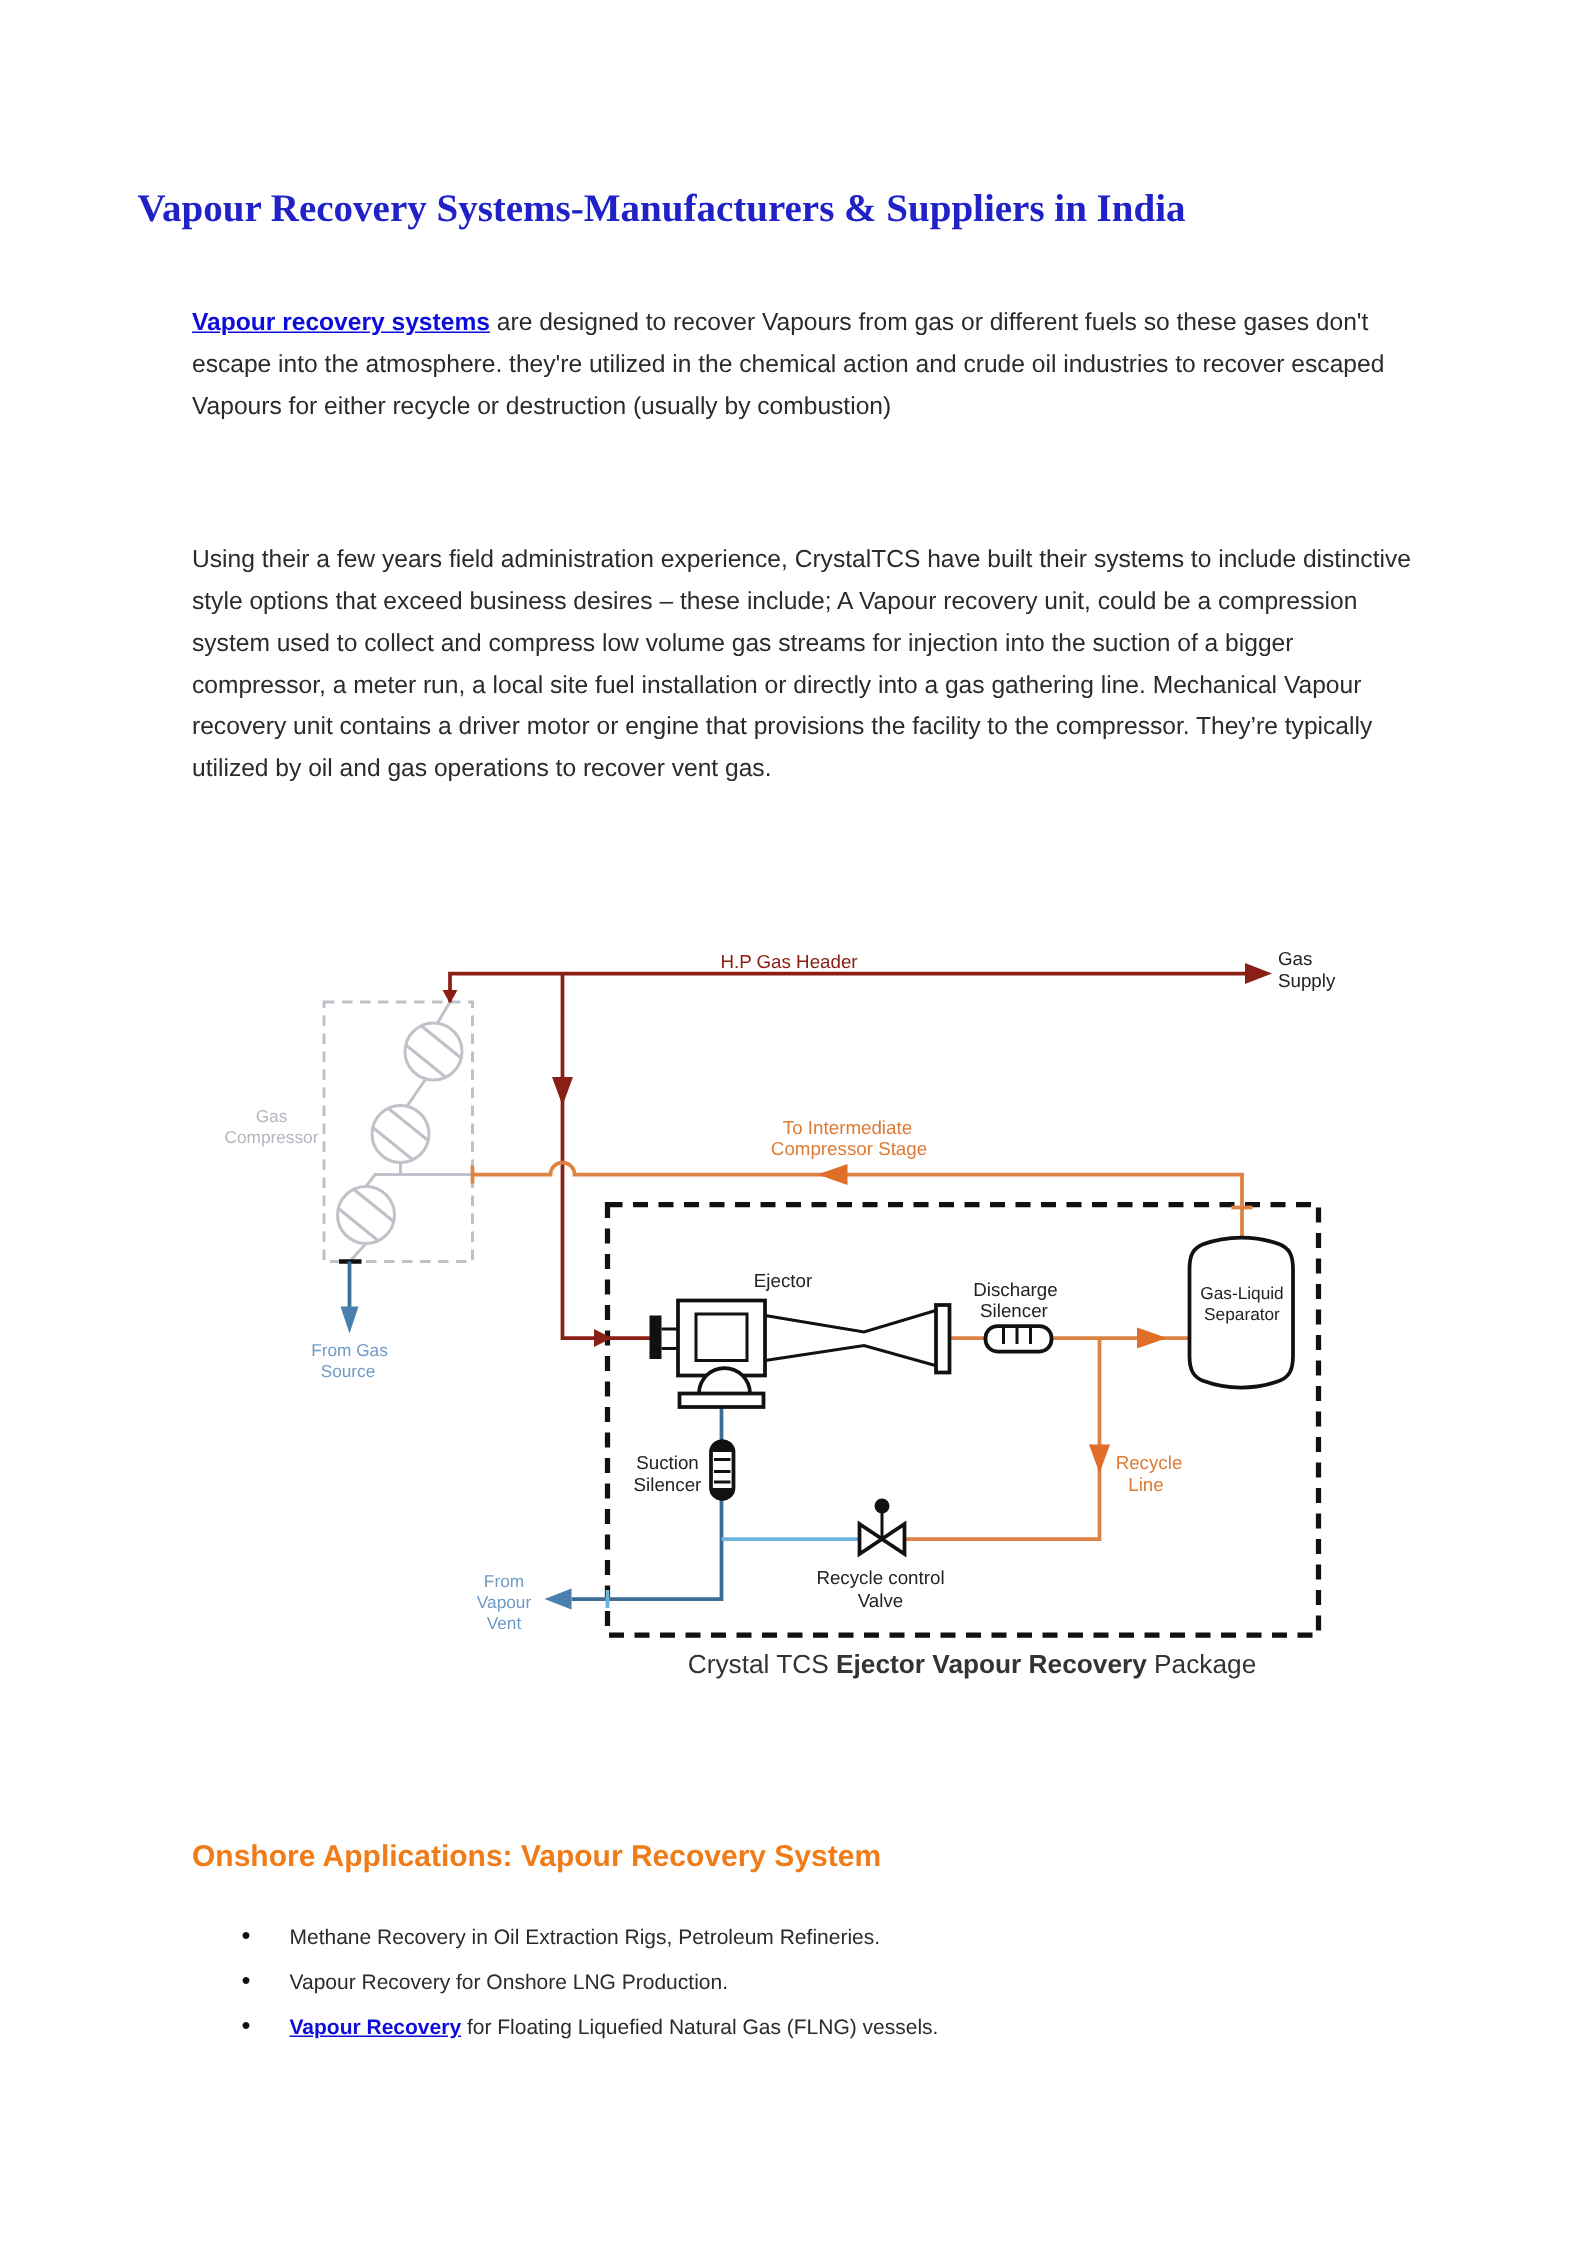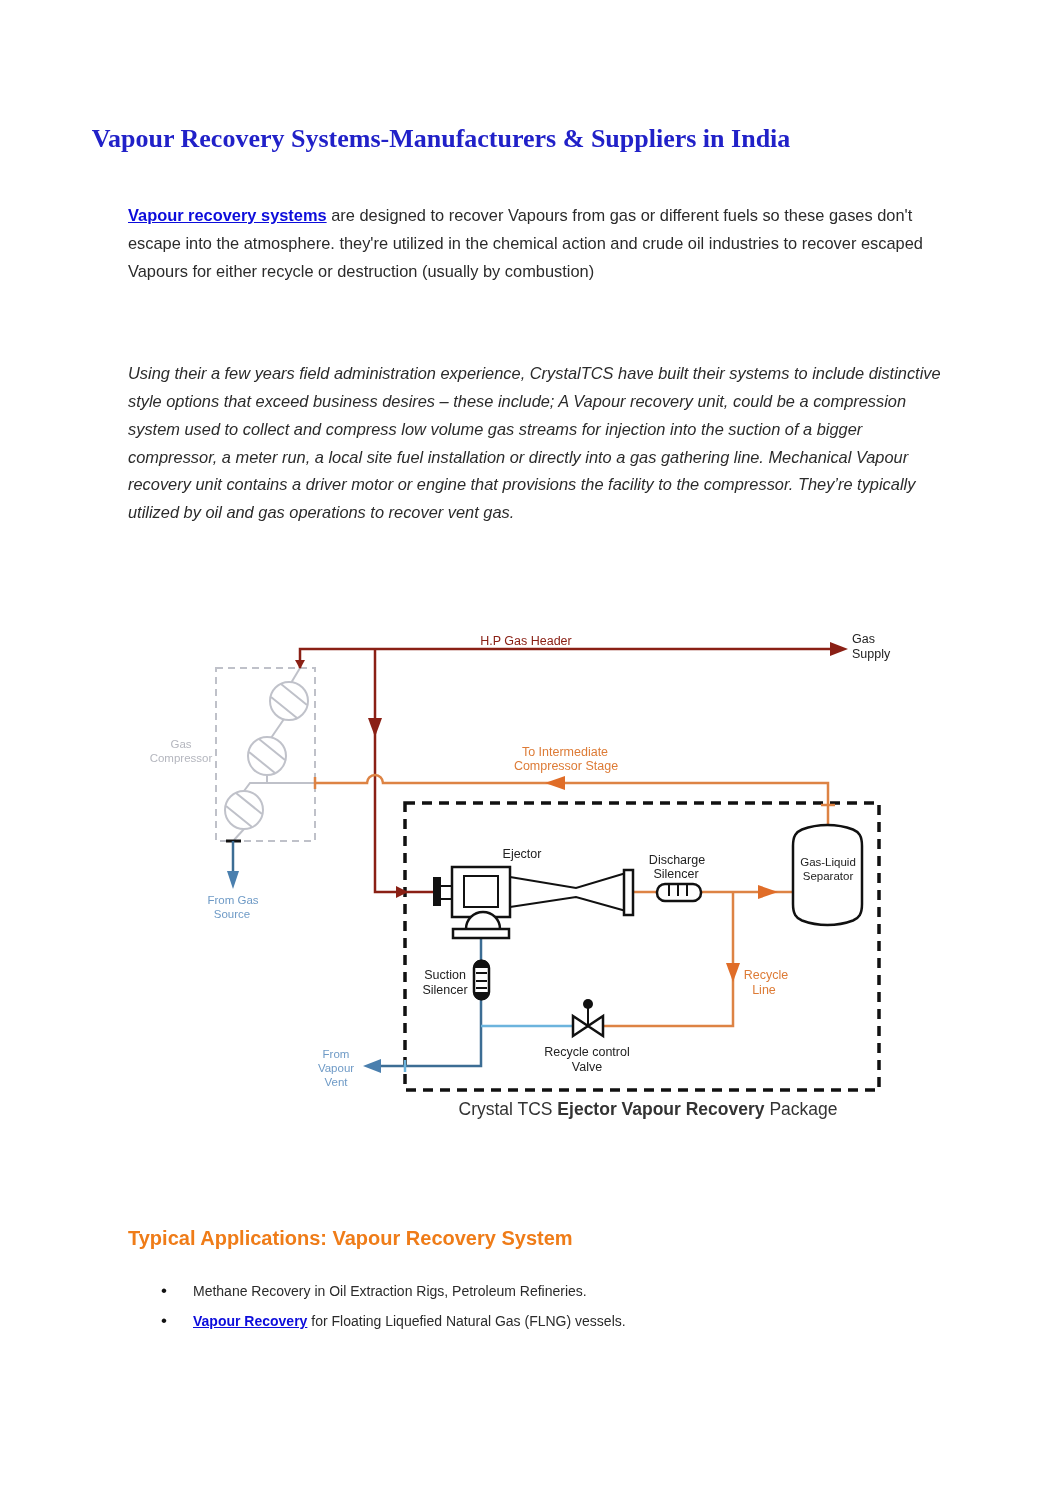--- a/index.html
+++ b/index.html
@@ -5,21 +5,21 @@
   html,body{margin:0;padding:0;background:#fff;}
   #page{position:relative;width:1059px;height:1497px;background:#ffffff;overflow:hidden;
         font-family:"Liberation Sans",sans-serif;color:#2b2b2b;}
   .abs{position:absolute;}
   #title{top:124px;left:0;width:882px;text-align:center;
          font-family:"Liberation Serif",serif;font-weight:bold;font-size:26px;color:#2121c8;}
   #intro{top:186px;left:128px;width:818px;font-size:16.4px;line-height:27.7px;}
   a.doclink{color:#0c0cdb;font-weight:bold;text-decoration:underline;}
   #features-heading{top:287px;left:128px;font-family:"Liberation Serif",serif;
          font-weight:bold;font-size:23px;color:#d9701c;}
-  #features-body{top:344px;left:128px;width:820px;font-size:16.4px;line-height:27.7px;font-style:italic;}
+  #features-body{top:344px;left:128px;width:820px;font-size:16.4px;line-height:27.7px;}
   #applications-heading{top:1227px;left:128px;font-weight:bold;font-size:20px;color:#ef7c18;}
   #bullets{top:1276px;left:133px;width:820px;list-style:none;margin:0;padding:0;}
   #bullets li{position:relative;padding-left:60px;height:30px;line-height:30px;font-size:14px;}
   #bullets li::before{content:"•";position:absolute;left:28px;top:0;font-size:17px;color:#111;}
   svg text{font-family:"Liberation Sans",sans-serif;}
   .dl{font-size:12.5px;fill:#222;}
   .dl-sm{font-size:11.5px;fill:#222;}
   .t-maroon{fill:#8a2015;}
   .t-orange{fill:#dd7b36;}
   .t-gray{fill:#b4b6be;}
@@ -170,20 +170,21 @@
     <text x="764" y="994" text-anchor="middle" class="dl t-orange">Line</text>
     <text x="336" y="1058" text-anchor="middle" class="dl-sm t-blue">From</text>
     <text x="336" y="1072" text-anchor="middle" class="dl-sm t-blue">Vapour</text>
     <text x="336" y="1086" text-anchor="middle" class="dl-sm t-blue">Vent</text>
     <text x="587" y="1056" text-anchor="middle" class="dl">Recycle control</text>
     <text x="587" y="1071" text-anchor="middle" class="dl">Valve</text>
 
     <text x="648" y="1115" text-anchor="middle" class="caption"><tspan>Crystal TCS </tspan><tspan font-weight="bold">Ejector Vapour Recovery</tspan><tspan> Package</tspan></text>
   </svg>
 
-  <div id="applications-heading" class="abs">Typical Applications: Vapour Recovery System</div>
+  <div id="applications-heading" class="abs">Onshore Applications: Vapour Recovery System</div>
 
   <ul id="bullets" class="abs">
     <li><span>Methane Recovery in Oil Extraction Rigs, Petroleum Refineries.</span></li>
+    <li><span>Vapour Recovery for Onshore LNG Production.</span></li>
     <li><a href="#" class="doclink">Vapour Recovery</a><span> for Floating Liquefied Natural Gas (FLNG) vessels.</span></li>
   </ul>
 
 </div>
 
 </body></html>

